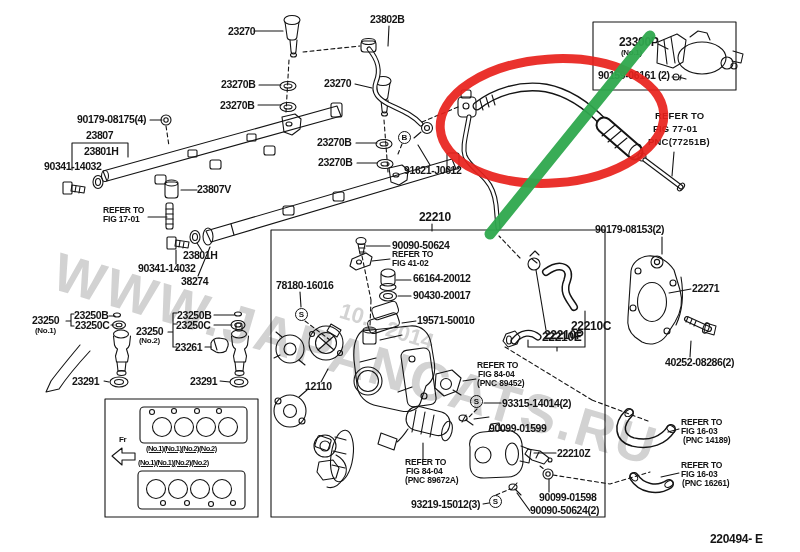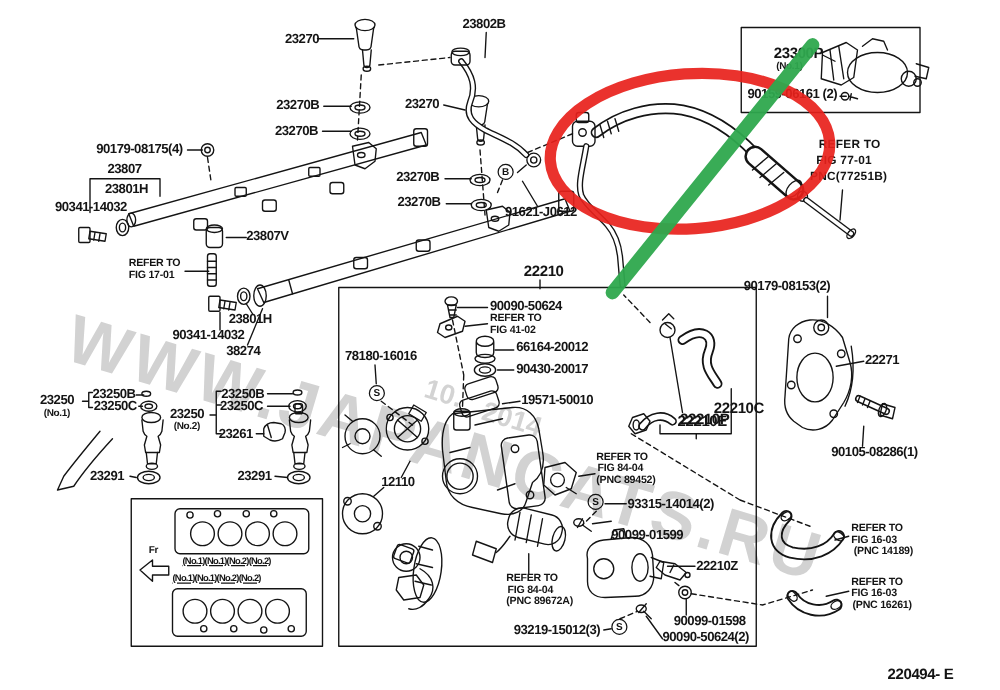--- a/index.html
+++ b/index.html
@@ -358,21 +358,21 @@
     <span class="lbl pn" style="left:489px;top:422px">90099-01599</span>
     <span class="lbl pn" style="left:557px;top:447px">22210Z</span>
     <span class="lbl ref" style="left:405px;top:458px">REFER TO</span>
     <span class="lbl ref" style="left:406px;top:467px">FIG 84-04</span>
     <span class="lbl ref" style="left:405px;top:476px">(PNC 89672A)</span>
     <span class="lbl pn" style="left:411px;top:498px">93219-15012(3)</span>
     <span class="lbl pn" style="left:539px;top:491px">90099-01598</span>
     <span class="lbl pn" style="left:530px;top:504px">90090-50624(2)</span>
     <span class="lbl pn" style="left:595px;top:223px">90179-08153(2)</span>
     <span class="lbl pn" style="left:692px;top:282px">22271</span>
-    <span class="lbl pn" style="left:665px;top:356px">90105-08286(1)</span>
+    <span class="lbl pn" style="left:665px;top:356px">40252-08286(2)</span>
     <span class="lbl big" style="left:571px;top:319px">22210C</span>
     <span class="lbl big" style="left:542px;top:330px">22210E</span>
     <span class="lbl big" style="left:544px;top:328px">22210P</span>
     <span class="lbl ref" style="left:681px;top:418px">REFER TO</span>
     <span class="lbl ref" style="left:681px;top:427px">FIG 16-03</span>
     <span class="lbl ref" style="left:683px;top:436px">(PNC 14189)</span>
     <span class="lbl ref" style="left:681px;top:461px">REFER TO</span>
     <span class="lbl ref" style="left:681px;top:470px">FIG 16-03</span>
     <span class="lbl ref" style="left:682px;top:479px">(PNC 16261)</span>
     <span class="lbl tiny" style="left:119px;top:435px">Fr</span>

